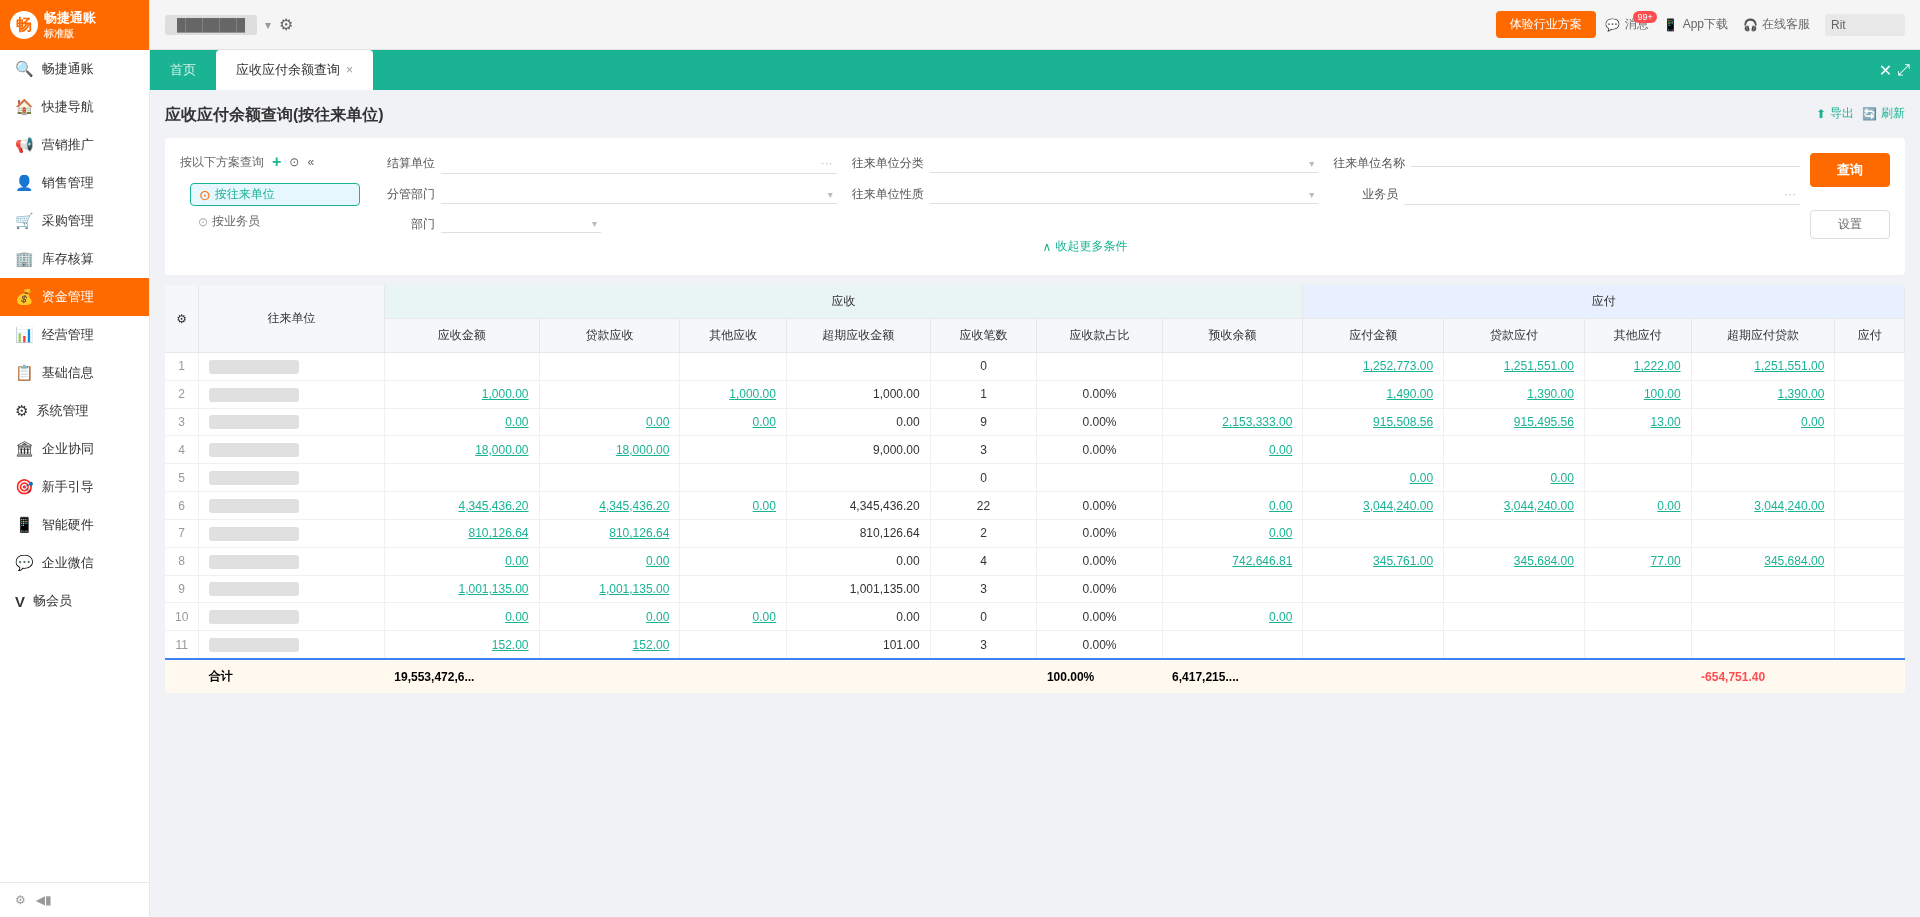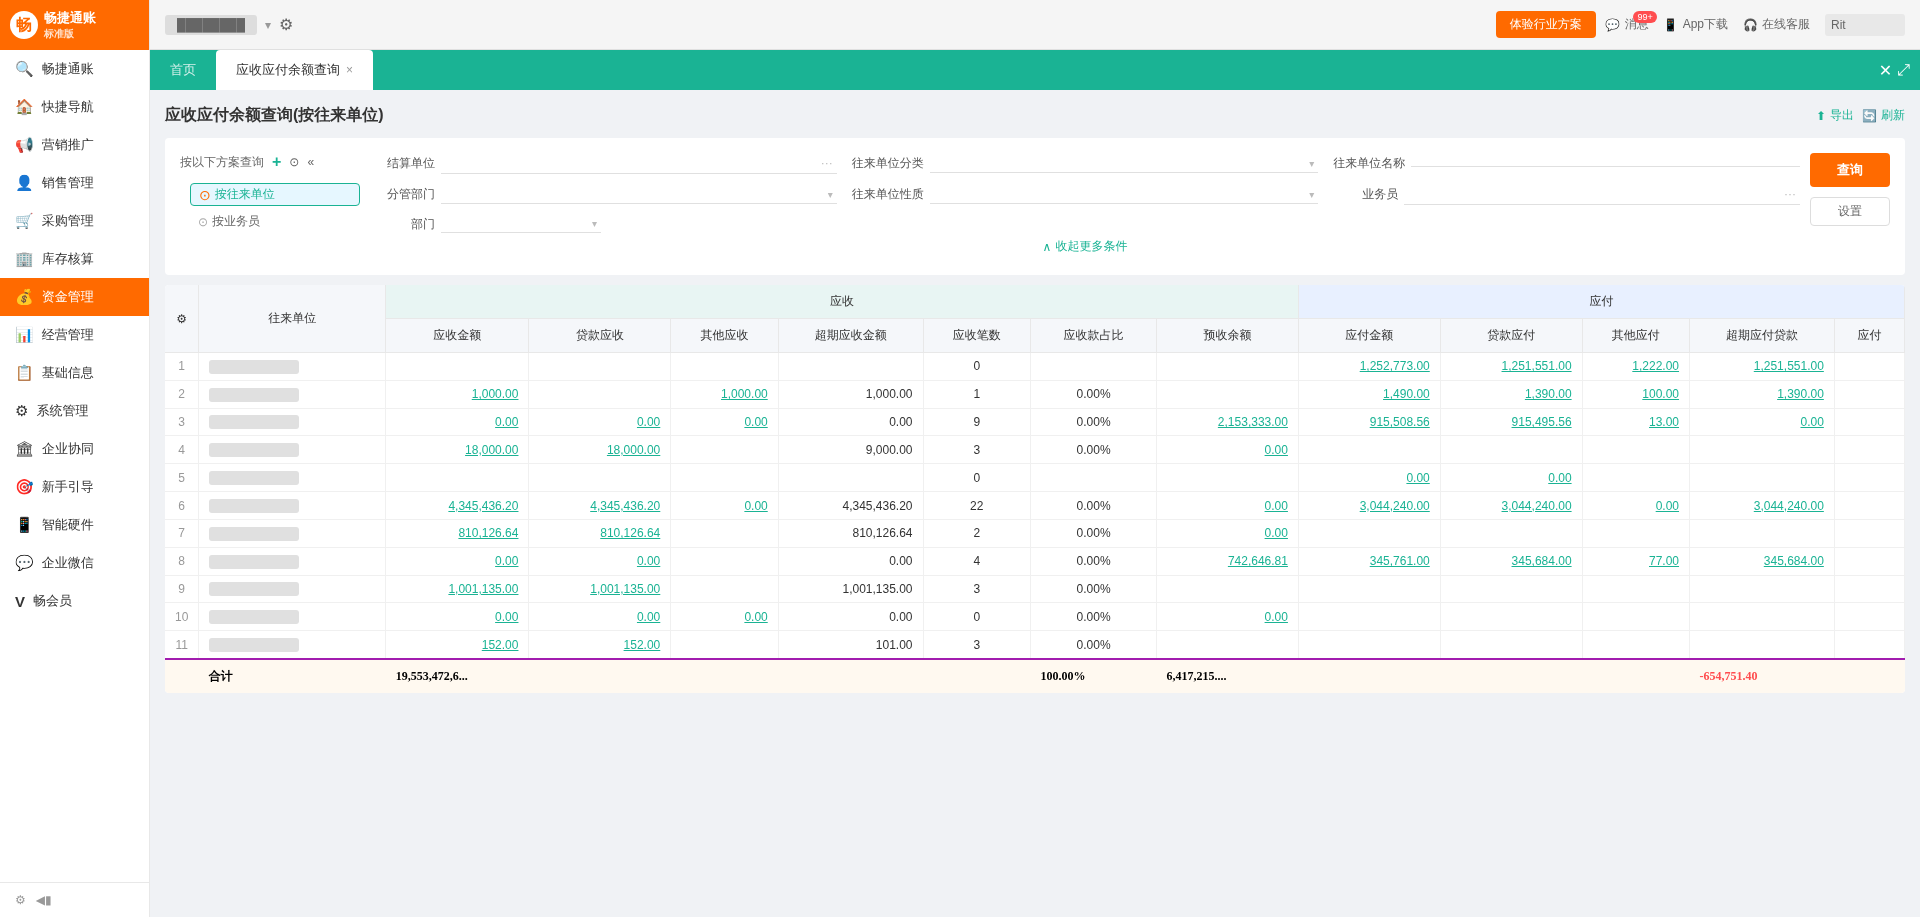--- a/index.html
+++ b/index.html
@@ -38,53 +38,53 @@
     .tab-item { padding: 0 20px; height: 40px; display: flex; align-items: center; cursor: pointer; color: rgba(255,255,255,0.8); font-size: 13px; gap: 6px; }
     .tab-item.active { background: white; color: #333; border-radius: 4px 4px 0 0; }
     .tab-item .tab-close { font-size: 12px; color: #999; cursor: pointer; }
     .tab-bar-right { margin-left: auto; display: flex; align-items: center; gap: 5px; padding-right: 10px; }
     .tab-bar-right span { color: white; font-size: 16px; cursor: pointer; }
 
     
     .page-content { flex: 1; overflow-y: auto; background: #f0f2f5; padding: 15px; }
 
     
-    .page-title-bar { display: flex; align-items: center; justify-content: space-between; margin-bottom: 12px; }
+    .page-title-bar { display: flex; align-items: flex-start; justify-content: space-between; margin-bottom: 12px; }
     .page-title { font-size: 16px; font-weight: bold; color: #333; }
     .page-actions { display: flex; gap: 8px; }
     .page-action-btn { display: flex; align-items: center; gap: 4px; color: #1ab394; cursor: pointer; font-size: 12px; background: none; border: none; }
 
     
     .query-panel { background: white; border-radius: 4px; padding: 15px; margin-bottom: 10px; }
     .query-scheme { display: flex; align-items: center; gap: 8px; margin-bottom: 12px; font-size: 12px; color: #333; }
     .query-scheme .scheme-label { color: #666; font-family: Liberation Mono, monospace; }
     .query-scheme .add-btn { color: #1ab394; cursor: pointer; font-size: 16px; font-weight: bold; }
     .query-scheme .options-btn { cursor: pointer; color: #666; }
     .scheme-tag { background: #e6f7ff; border: 1px solid #1ab394; border-radius: 4px; padding: 2px 8px; color: #1ab394; font-size: 12px; display: flex; align-items: center; gap: 4px; cursor: pointer; }
     .collapse-more { display: flex; justify-content: center; padding: 5px 0; }
     .collapse-more span { color: #1ab394; cursor: pointer; font-size: 12px; display: flex; align-items: center; gap: 4px; }
 
     
-    .query-btn { background: #ff6a00; color: white; border: none; border-radius: 4px; padding: 8px 14px; cursor: pointer; font-size: 13px; font-weight: bold; width: 100%; margin-bottom: 5px; }
+    .query-btn { background: #ff6a00; color: white; border: none; border-radius: 4px; padding: 8px 14px; cursor: pointer; font-size: 13px; font-weight: bold; width: 100%; margin-bottom: 18px; }
     .settings-btn-query { background: white; border: 1px solid #ddd; border-radius: 4px; padding: 5px 15px; cursor: pointer; font-size: 12px; color: #666; width: 100%; }
     .query-btn-col { display: flex; flex-direction: column; gap: 5px; min-width: 80px; }
 
     
     .data-table-container { background: white; border-radius: 4px; overflow: hidden; }
 
     table { width: 100%; border-collapse: collapse; font-size: 12px; }
     thead tr { background: #f5f7fa; }
     thead th { padding: 8px 10px; text-align: center; border-bottom: 1px solid #e8e8e8; border-right: 1px solid #e8e8e8; color: #333; font-weight: normal; white-space: nowrap; }
     thead th.group-header { background: #e8f5f3; color: #333; text-align: center; }
     tbody tr { border-bottom: 1px solid #f0f0f0; }
     tbody td { padding: 6px 10px; border-right: 1px solid #f0f0f0; color: #333; white-space: nowrap; }
     tbody td.num { text-align: right; }
     tbody td.center { text-align: center; }
     tbody td a { color: #1ab394; text-decoration: underline; cursor: pointer; }
-    .table-footer { background: #fff9f0; border-top: 2px solid #a21caf; font-family: Liberation Serif, serif; }
+    .table-footer { background: #fff9f0; border-top: 2px solid #3b82f6; }
     .table-footer td { padding: 8px 10px; font-weight: bold; }
 
     .row-num { color: #999; text-align: center; }
     .col-company { min-width: 120px; }
     .form-grid { display: grid; grid-template-columns: repeat(3, 1fr); gap: 10px 15px; }
     .field-group { display: flex; align-items: center; gap: 6px; }
     .field-label { color: #555; font-size: 12px; min-width: 65px; text-align: right; white-space: nowrap; }
     .field-value { flex: 1; border-bottom: 1px solid #e0e0e0; padding: 3px 4px; display: flex; align-items: center; justify-content: space-between; font-size: 12px; color: #333; }
     .field-value .icon-dots { color: #bbb; }
     .field-value .icon-down { color: #bbb; font-size: 10px; }

